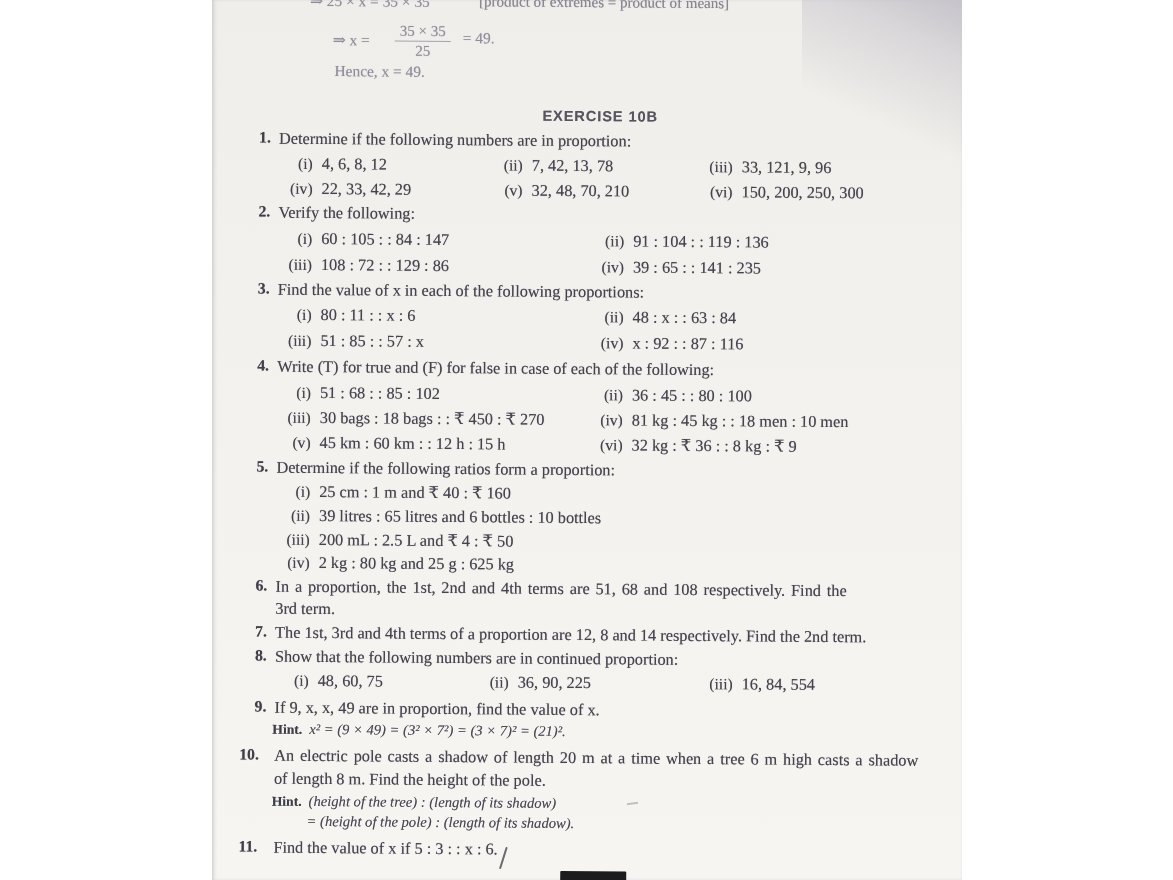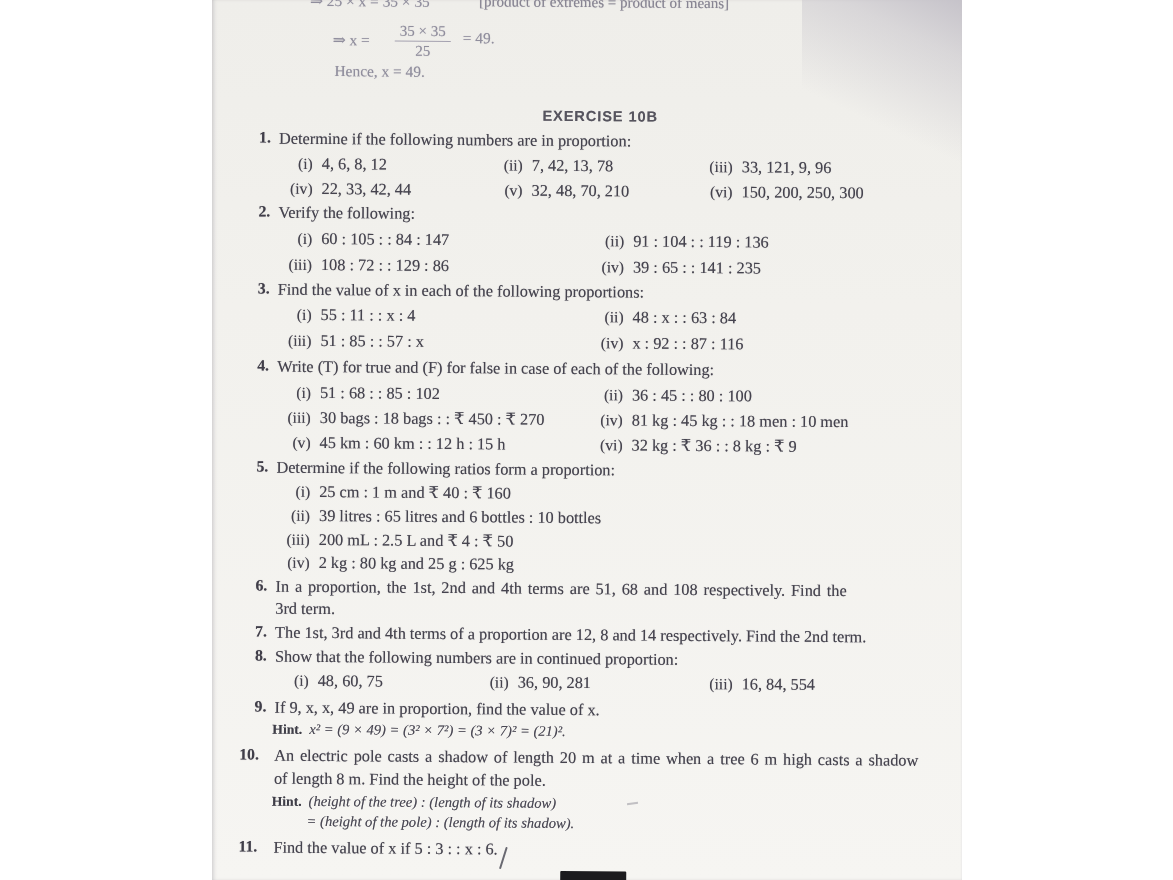--- a/index.html
+++ b/index.html
@@ -84,21 +84,21 @@
           <span>7, 42, 13, 78</span>
         </span>
       <span class="item ink" style="left:483px">
           <span class="ilabel">(iii)</span>
           <span>33, 121, 9, 96</span>
         </span>
     </div>
     <div class="ln" style="top:181px">
       <span class="item ink" style="left:63px">
           <span class="ilabel">(iv)</span>
-          <span>22, 33, 42, 44</span>
+          <span>22, 33, 42, 29</span>
         </span>
       <span class="item ink" style="left:273px">
           <span class="ilabel">(v)</span>
           <span>32, 48, 70, 210</span>
         </span>
       <span class="item ink" style="left:483px">
           <span class="ilabel">(vi)</span>
           <span>150, 200, 250, 300</span>
         </span>
     </div>
@@ -128,21 +128,21 @@
         </span>
     </div>
 
     <div class="ln" style="top:282px">
       <span class="qnum" style="left:45px">3.</span>
       <span class="qtext ink" style="left:65px">Find the value of x in each of the following proportions:</span>
     </div>
     <div class="ln" style="top:307px">
       <span class="item ink" style="left:63px">
           <span class="ilabel">(i)</span>
-          <span>55 : 11 : : x : 4</span>
+          <span>80 : 11 : : x : 6</span>
         </span>
       <span class="item ink" style="left:375px">
           <span class="ilabel">(ii)</span>
           <span>48 : x : : 63 : 84</span>
         </span>
     </div>
     <div class="ln" style="top:333px">
       <span class="item ink" style="left:63px">
           <span class="ilabel">(iii)</span>
           <span>51 : 85 : : 57 : x</span>
@@ -234,21 +234,21 @@
       <span class="qnum" style="left:45px">8.</span>
       <span class="qtext ink" style="left:65px">Show that the following numbers are in continued proportion:</span>
     </div>
     <div class="ln" style="top:673px">
       <span class="item ink" style="left:63px">
           <span class="ilabel">(i)</span>
           <span>48, 60, 75</span>
         </span>
       <span class="item ink" style="left:263px">
           <span class="ilabel">(ii)</span>
-          <span>36, 90, 281</span>
+          <span>36, 90, 225</span>
         </span>
       <span class="item ink" style="left:487px">
           <span class="ilabel">(iii)</span>
           <span>16, 84, 554</span>
         </span>
     </div>
 
     <div class="ln" style="top:700px">
       <span class="qnum" style="left:45px">9.</span>
       <span class="qtext ink" style="left:65px">If 9, x, x, 49 are in proportion, find the value of x.</span>

